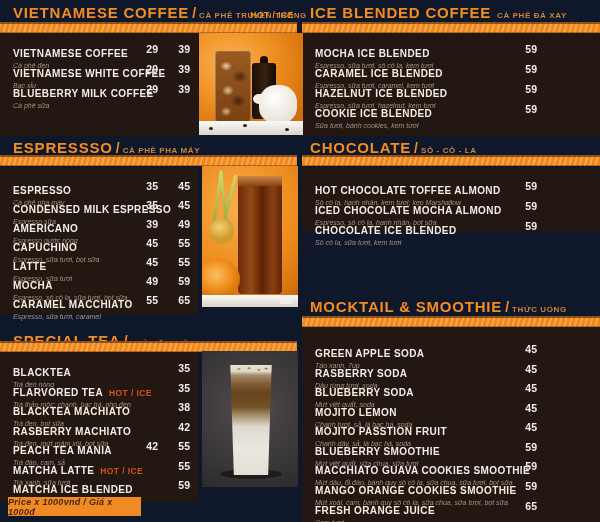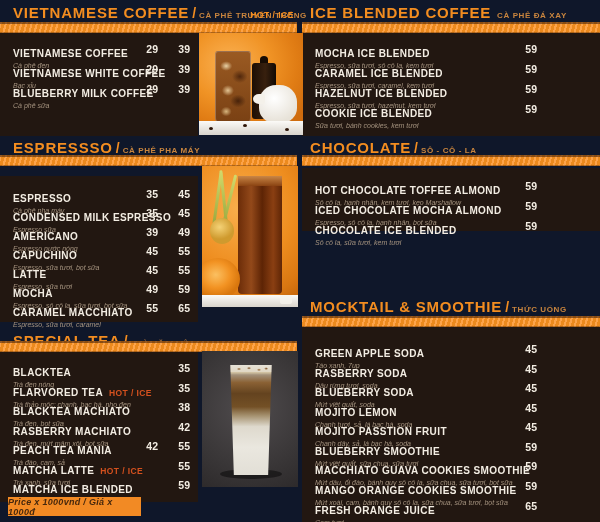--- a/index.html
+++ b/index.html
@@ -161,21 +161,21 @@
 
   <div class="hdr" style="left:13px;top:139px;">
     <span class="ht">ESPRESSSO</span><span class="hs">/</span><span class="hb">CÀ PHÊ PHA MÁY</span>
   </div>
   <div class="hdr" style="left:310px;top:139px;">
     <span class="ht">CHOCOLATE</span><span class="hs">/</span><span class="hb">SÔ - CÔ - LA</span>
   </div>
   <div class="bar" style="left:0;top:155px;width:297px;"></div>
   <div class="bar" style="left:302px;top:155px;width:298px;"></div>
 
-  <div class="panel" style="left:0;top:176px;width:198px;height:146px;">
+  <div class="panel" style="left:0;top:168px;width:198px;height:146px;">
     <div class="item" style="top:12px">
       <span class="nm">ESPRESSO</span>
       <span class="pr c1">35</span>
       <span class="pr c2">45</span>
       <div class="ds">Cà phê pha máy</div>
     </div>
     <div class="item" style="top:31px">
       <span class="nm">CONDENSED MILK ESPRESSO</span>
       <span class="pr c1">35</span>
       <span class="pr c2">45</span>

